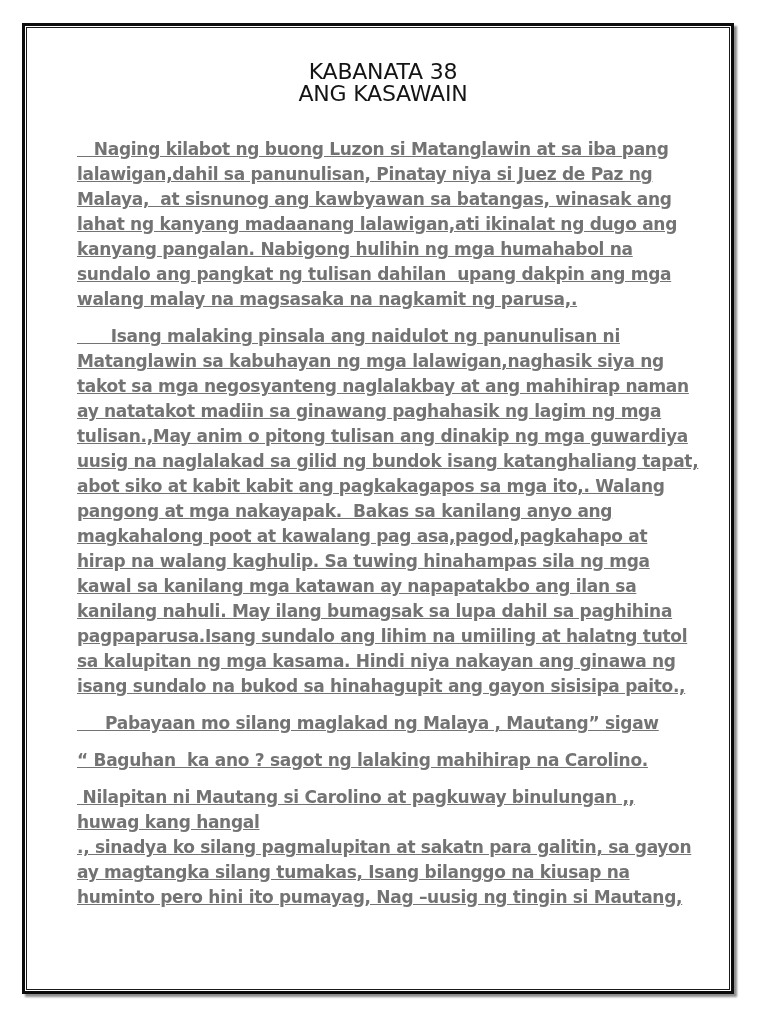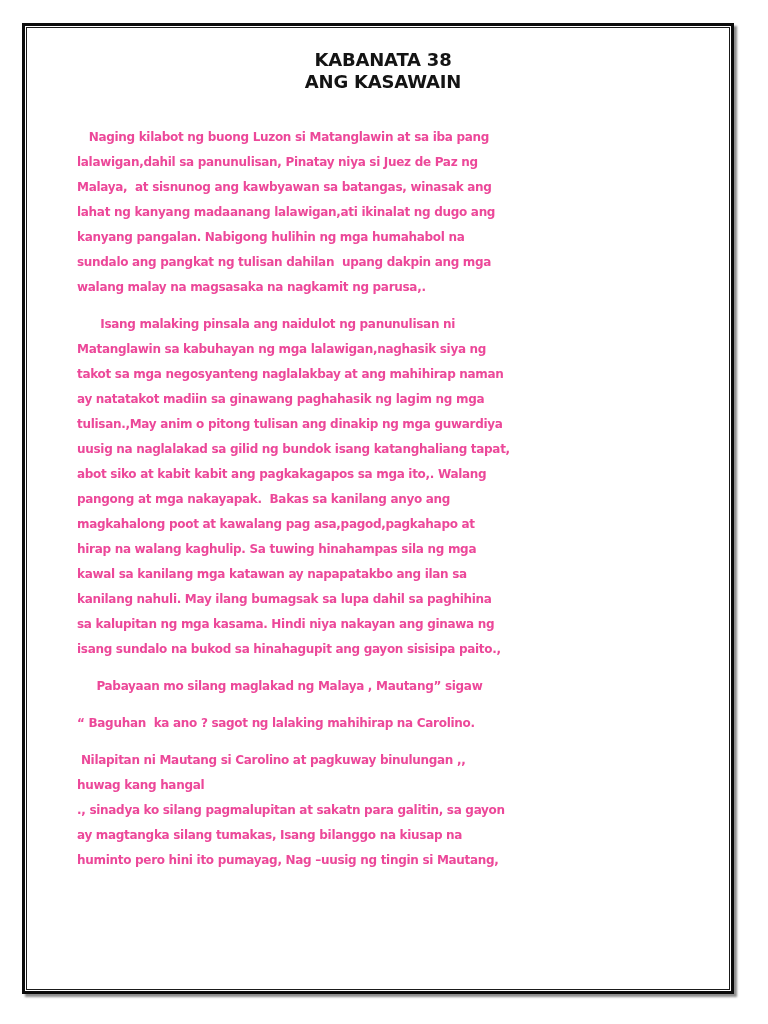--- a/index.html
+++ b/index.html
@@ -25,32 +25,33 @@
   .page-inner {
     position: absolute;
     inset: 1px;
     border: 1px solid #1a1a1a;
     box-sizing: border-box;
     padding: 21px 10px 0 50px;
     overflow: hidden;
   }
   .doc-title {
     text-align: center;
-    font-size: 18px;
-    font-weight: 700;
+    font-size: 22px;
+    font-weight: 400;
     line-height: 22px;
     letter-spacing: -0.2px;
     color: #141414;
-    margin: 0 30px 32px 0;
+    margin: 12px 30px 32px 0;
   }
   .doc-body {
-    color: #ec4899;
-    font-size: 12px;
+    color: #737373;
+    font-size: 17px;
     font-weight: 700;
     letter-spacing: -0.3px;
+    text-decoration: underline;
   }
   .paragraph {
     margin: 0 0 12px 0;
   }
   .line {
     white-space: pre;
     line-height: 25px;
     height: 25px;
   }
 </style>
@@ -79,20 +80,21 @@
           <div class="line">takot sa mga negosyanteng naglalakbay at ang mahihirap naman</div>
           <div class="line">ay natatakot madiin sa ginawang paghahasik ng lagim ng mga</div>
           <div class="line">tulisan.,May anim o pitong tulisan ang dinakip ng mga guwardiya</div>
           <div class="line">uusig na naglalakad sa gilid ng bundok isang katanghaliang tapat,</div>
           <div class="line">abot siko at kabit kabit ang pagkakagapos sa mga ito,. Walang</div>
           <div class="line">pangong at mga nakayapak.  Bakas sa kanilang anyo ang</div>
           <div class="line">magkahalong poot at kawalang pag asa,pagod,pagkahapo at</div>
           <div class="line">hirap na walang kaghulip. Sa tuwing hinahampas sila ng mga</div>
           <div class="line">kawal sa kanilang mga katawan ay napapatakbo ang ilan sa</div>
           <div class="line">kanilang nahuli. May ilang bumagsak sa lupa dahil sa paghihina</div>
+          <div class="line">pagpaparusa.Isang sundalo ang lihim na umiiling at halatng tutol</div>
           <div class="line">sa kalupitan ng mga kasama. Hindi niya nakayan ang ginawa ng</div>
           <div class="line">isang sundalo na bukod sa hinahagupit ang gayon sisisipa paito.,</div>
         </div>
         <div class="paragraph">
           <div class="line">     Pabayaan mo silang maglakad ng Malaya , Mautang” sigaw</div>
         </div>
         <div class="paragraph">
           <div class="line">“ Baguhan  ka ano ? sagot ng lalaking mahihirap na Carolino.</div>
         </div>
         <div class="paragraph">

